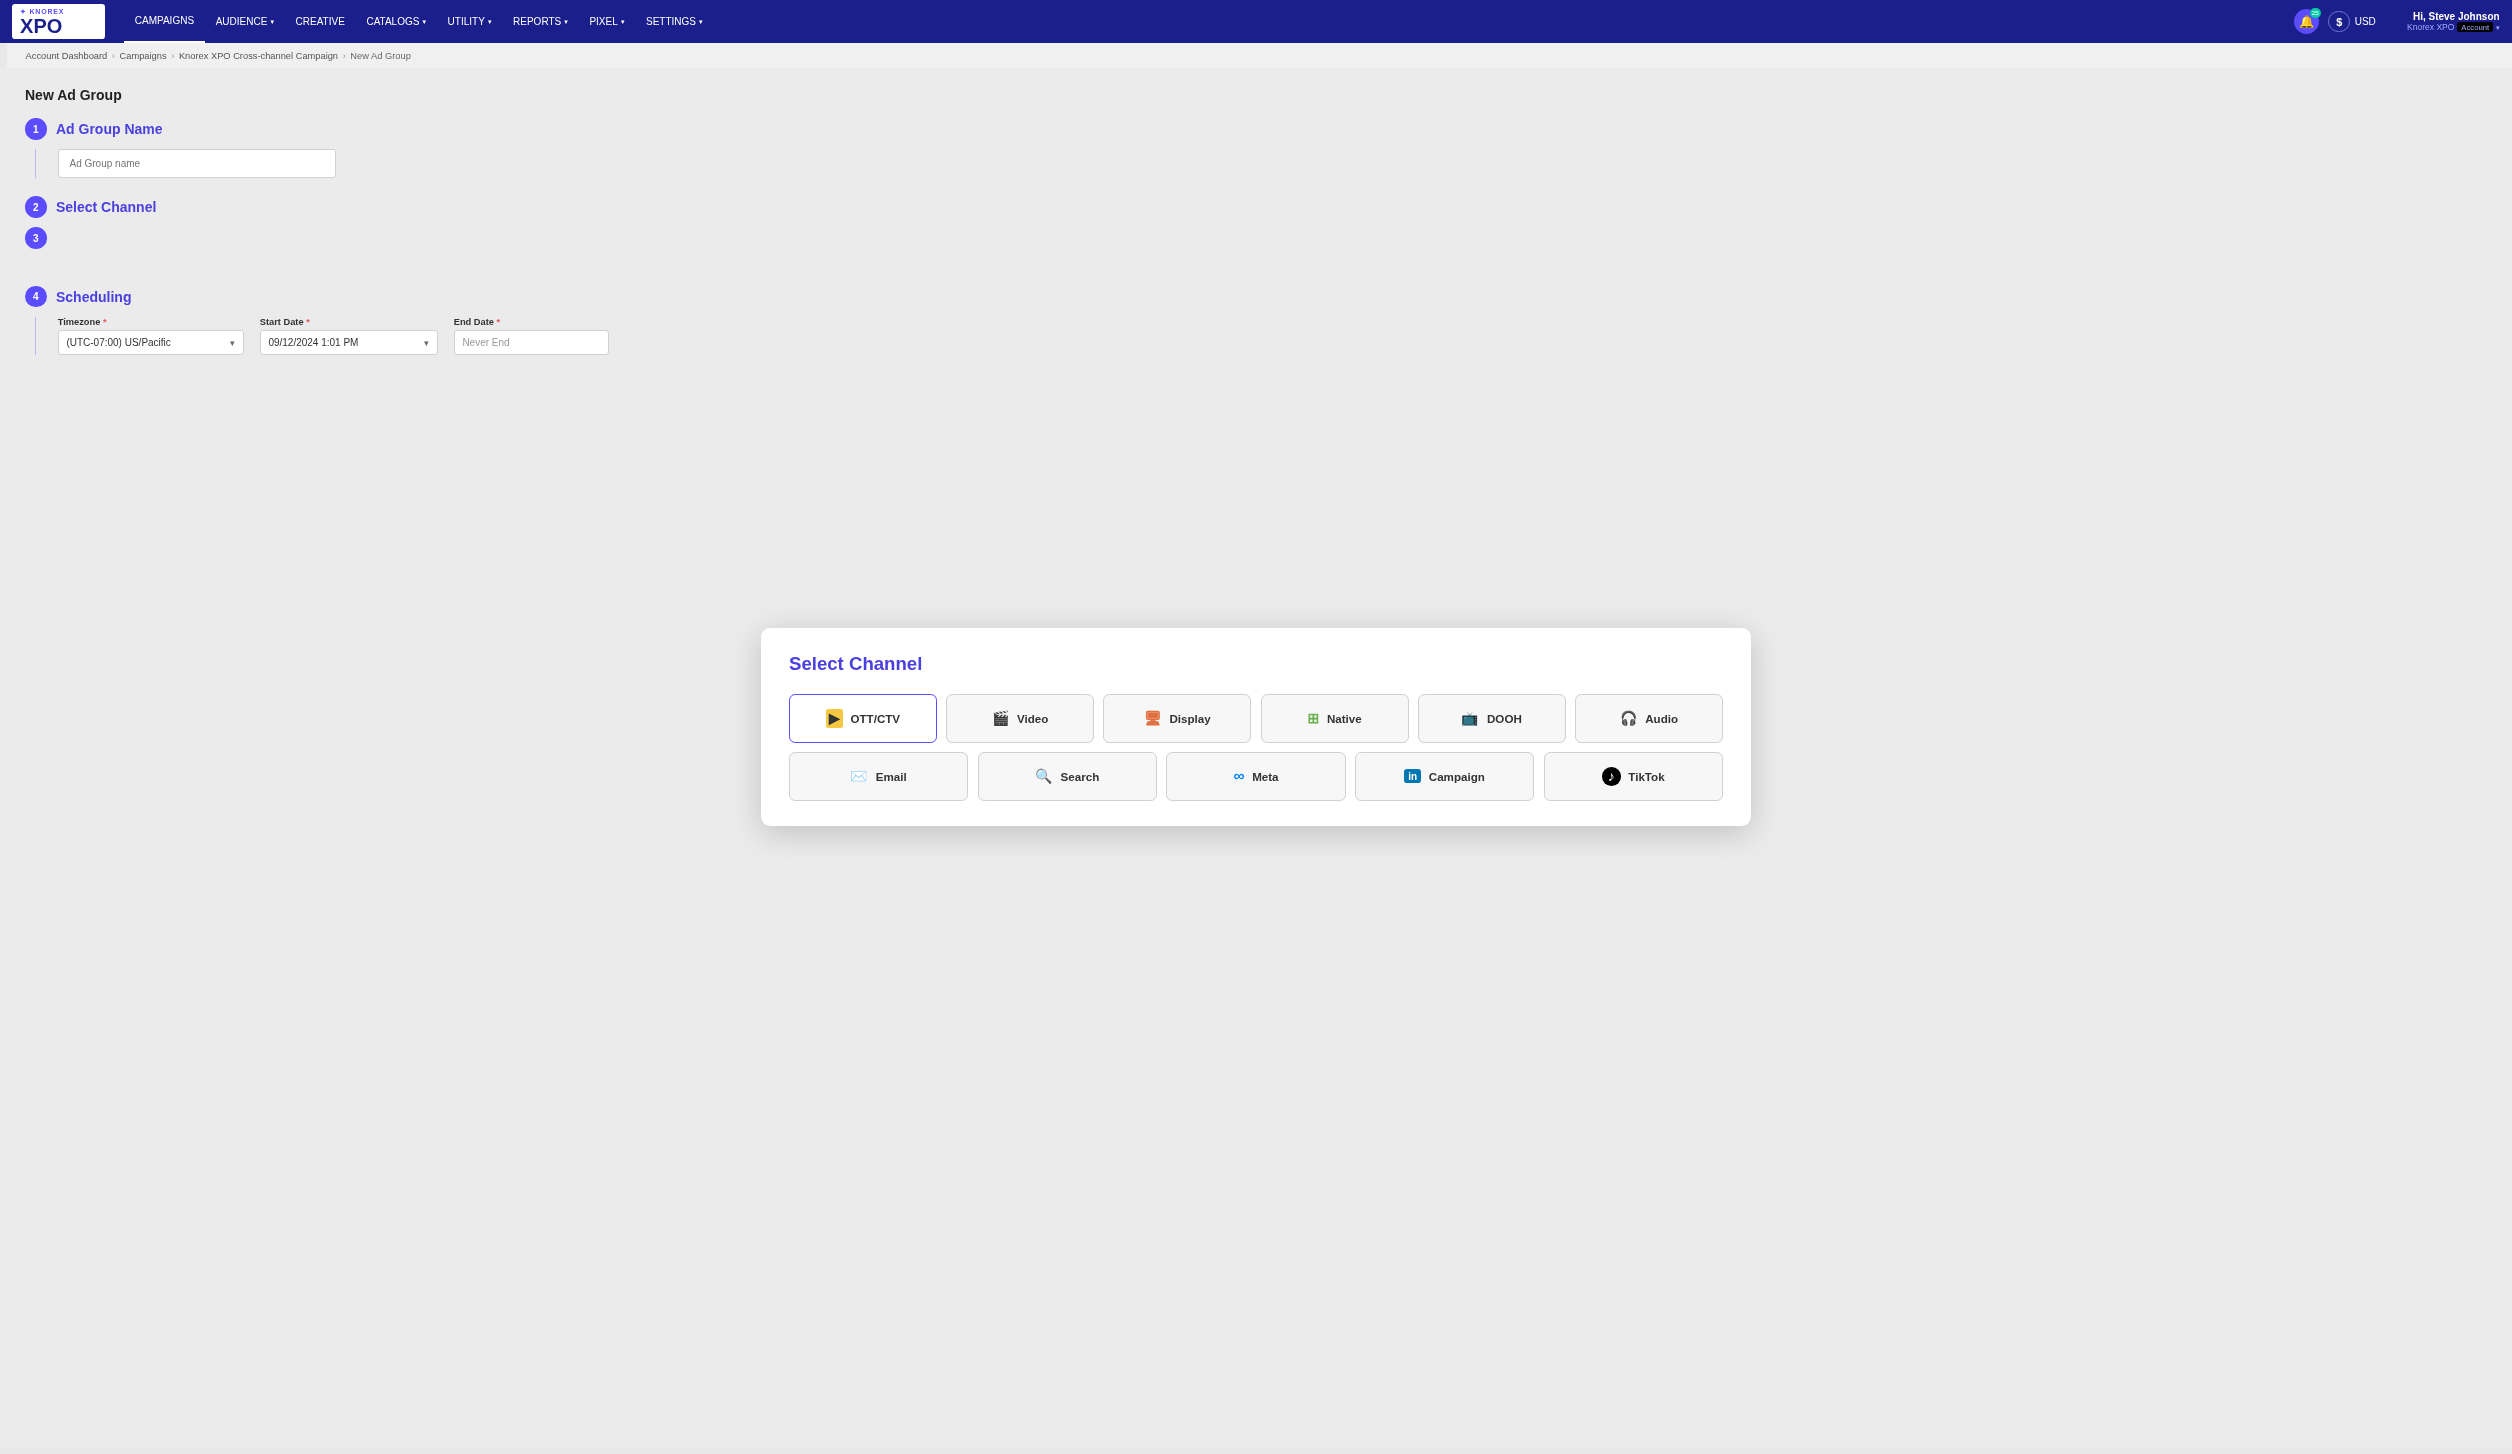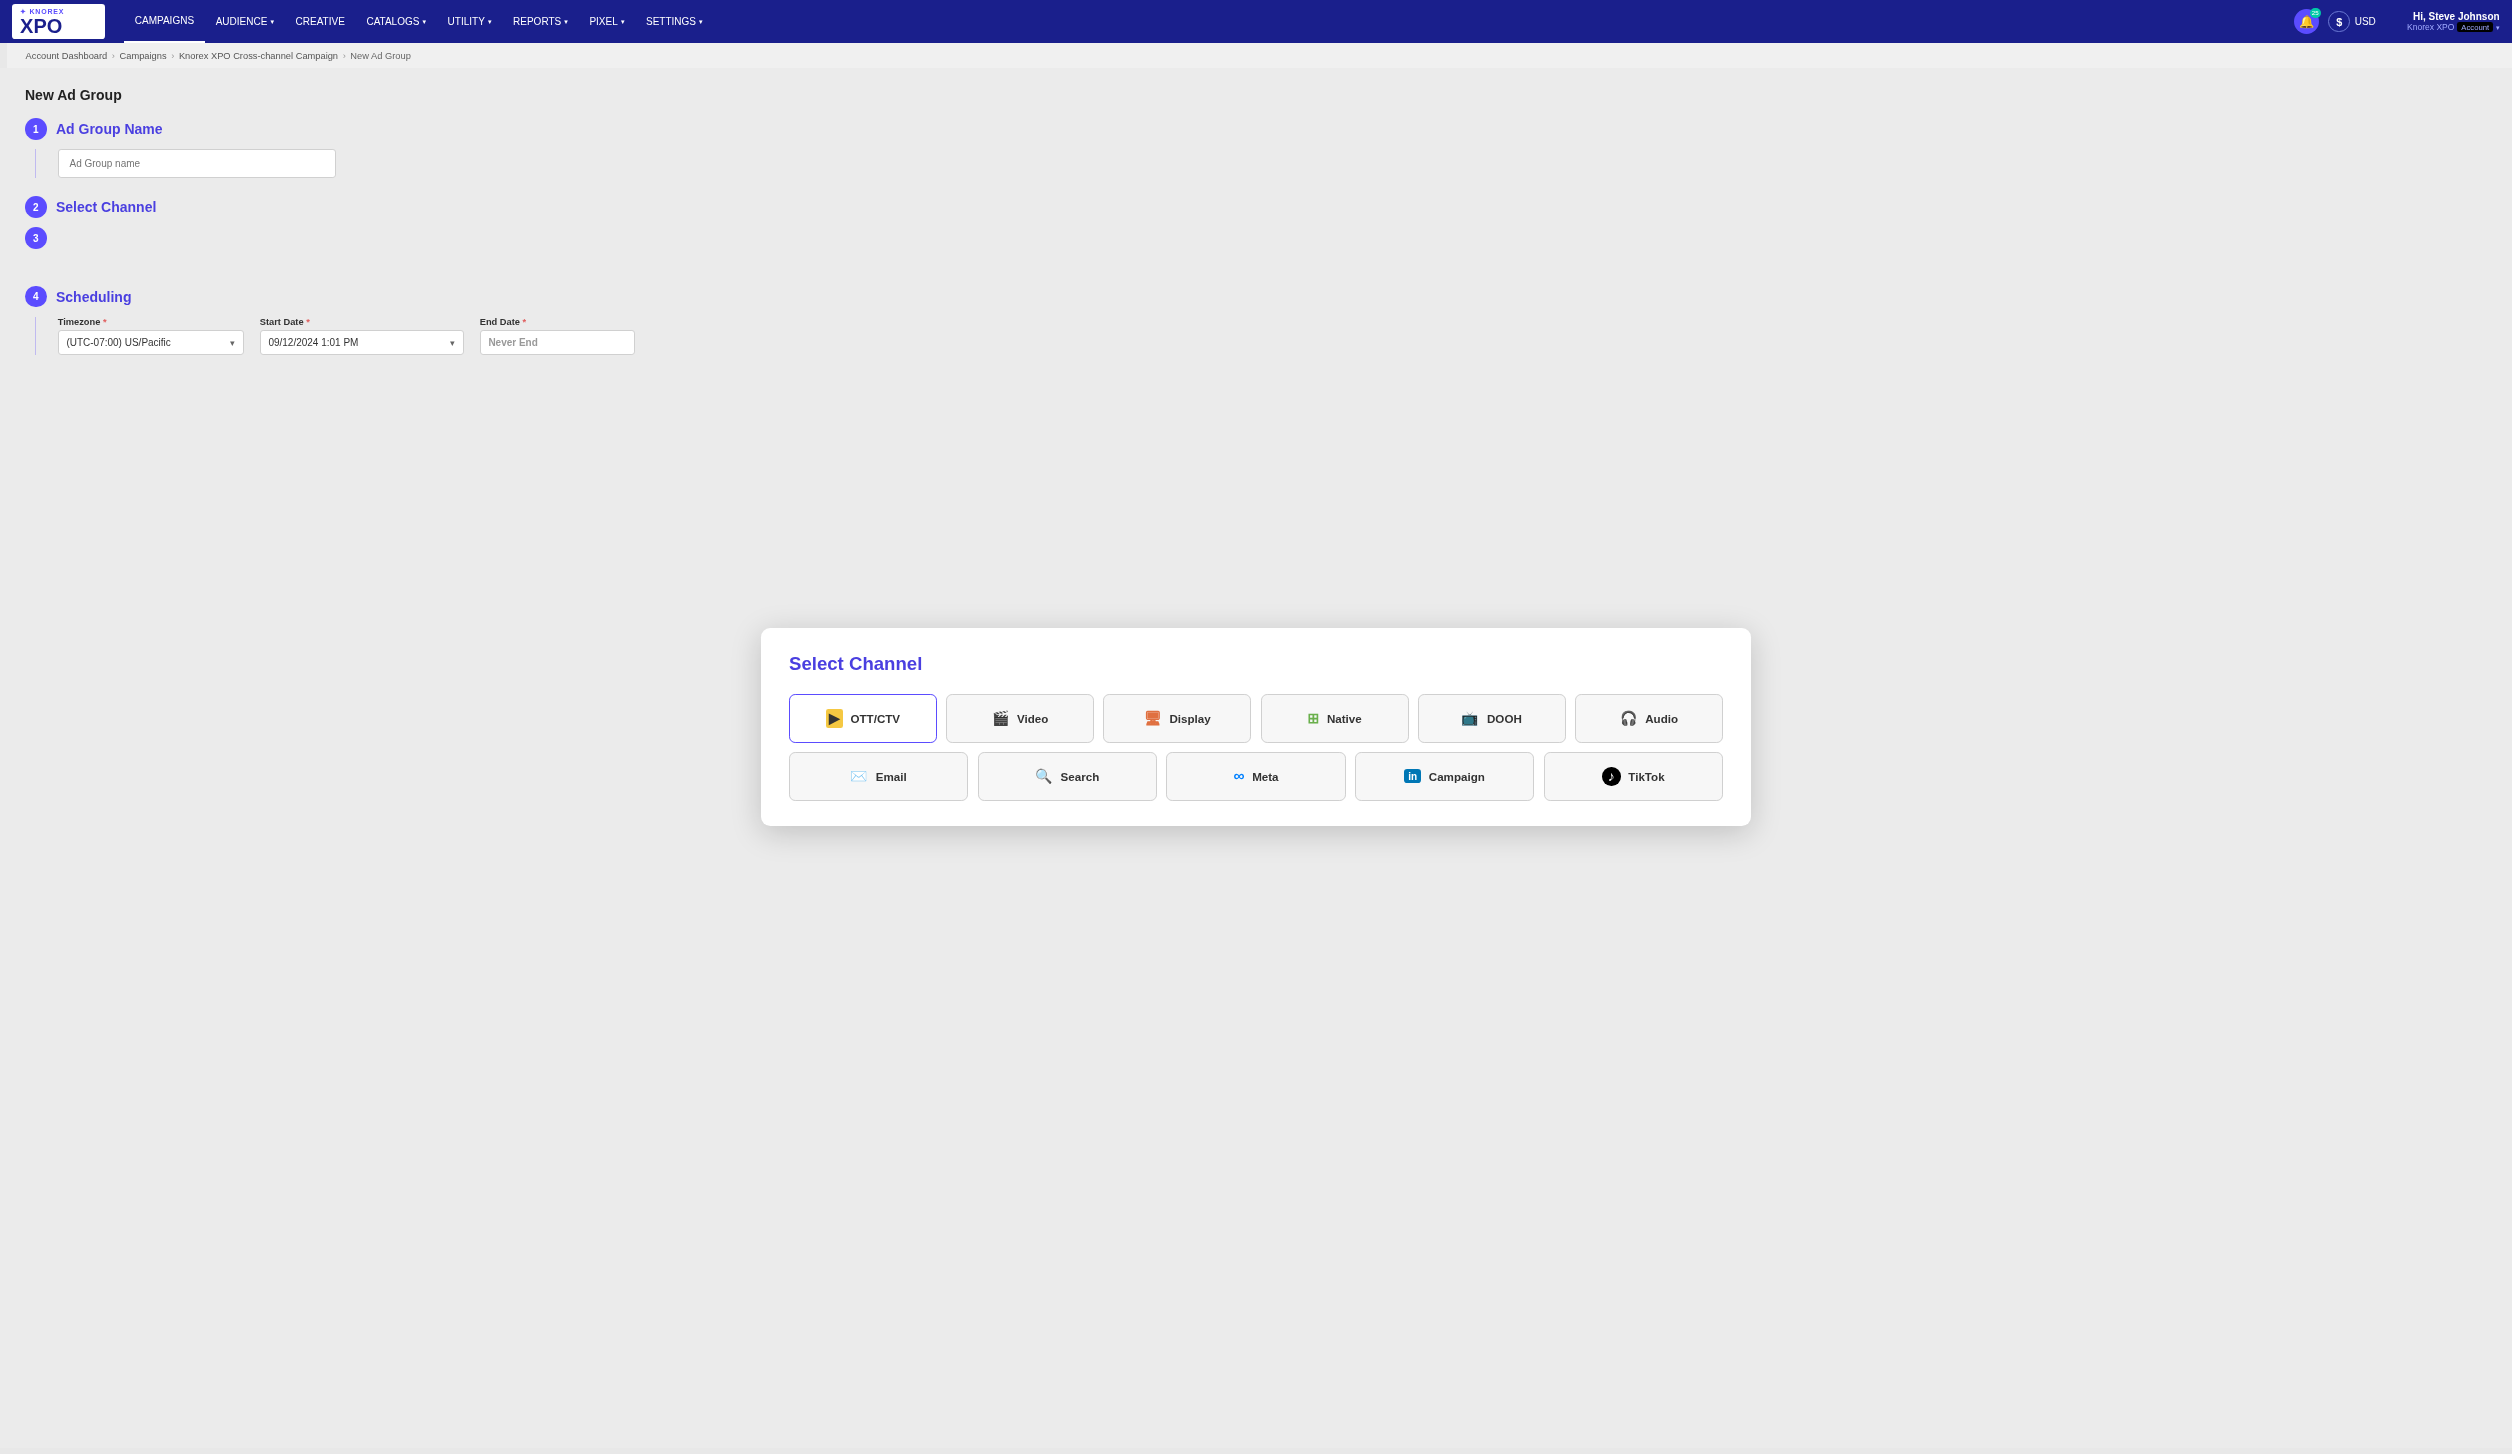--- a/index.html
+++ b/index.html
@@ -276,21 +276,20 @@
       pointer-events: none;
     }
     .never-end-input {
       border: 0.8px solid #d0d0d0;
       border-radius: 3.1px;
       background: white;
       padding: 6.2px 7.7px;
       font-size: 10px;
       color: #999;
       width: 155px;
-      font-weight: bold;
     }
   </style>
 </head>
 <body>
 
 <nav class="top-nav">
   <div class="logo-area">
     <div style="display:flex;flex-direction:column;align-items:flex-start;">
       <span style="color:#5b4cff;font-size:7px;font-weight:900;letter-spacing:0.8px;">✦ KNOREX</span>
       <span style="color:#1a1f8c;font-size:20px;font-weight:900;line-height:1;">XPO</span>
@@ -403,21 +402,21 @@
               <option>(UTC-07:00) US/Pacific</option>
             </select>
           </div>
         </div>
         <div class="form-group">
           <label class="form-label">
             <span>Start Date</span>
             <span class="req"> *</span>
           </label>
           <div class="select-wrapper">
-            <select class="form-select-date" style="width:204px;">
+            <select class="form-select-date" style="width:178px;">
               <option>09/12/2024 1:01 PM</option>
             </select>
           </div>
         </div>
         <div class="form-group">
           <label class="form-label">
             <span>End Date</span>
             <span class="req"> *</span>
           </label>
           <input class="never-end-input" type="text" value="Never End" style="">

